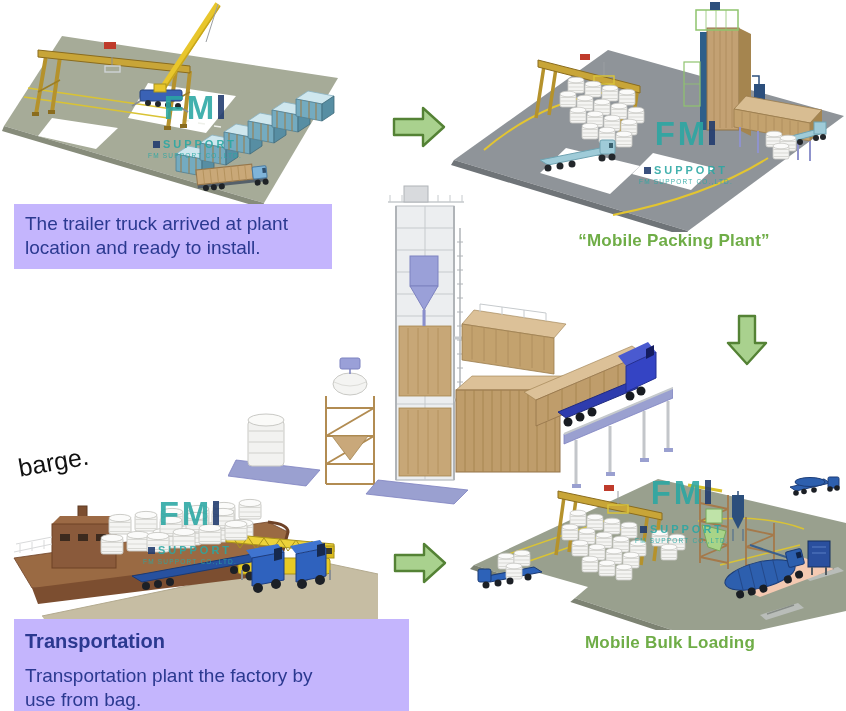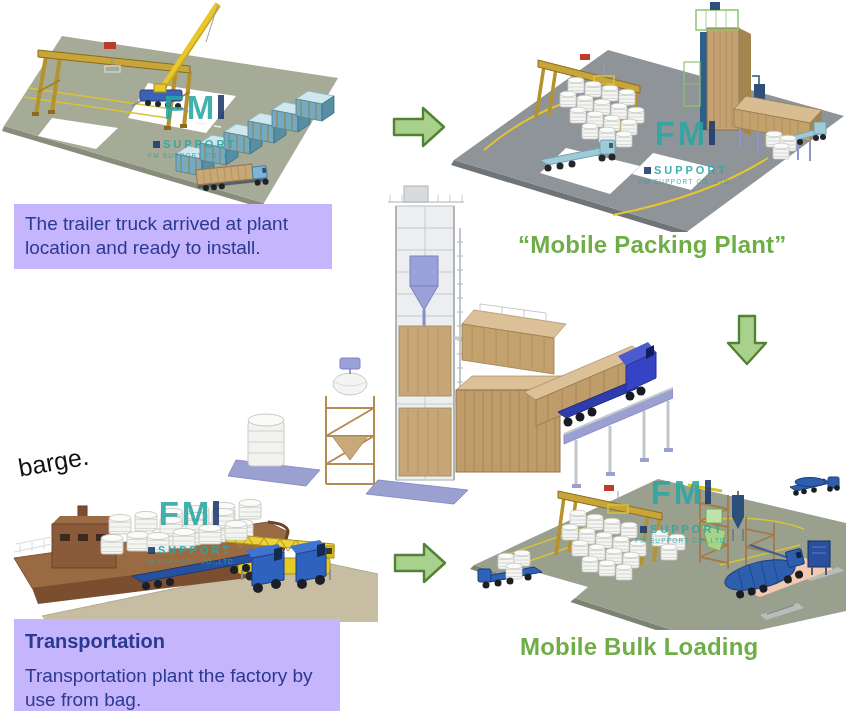--- a/index.html
+++ b/index.html
@@ -7,22 +7,22 @@
          font-family:"Liberation Sans","DejaVu Sans",sans-serif;}
   .panel{position:absolute;margin:0;padding:0;}
   .panel svg{display:block;}
 
   
   .caption{position:absolute;background:#c4b5fd;color:#2b3990;z-index:3;
            font-size:19px;line-height:1.28;padding:8px 11px;box-sizing:border-box;}
   .caption .cap-title{font-weight:bold;font-size:20px;margin:2px 0 9px 0;}
 
   
-  .green-label{position:absolute;color:#6fad47;font-weight:bold;font-size:24px;
-               z-index:3;letter-spacing:0.2px;}
+  .green-label{position:absolute;color:#6fad47;font-weight:bold;font-size:17px;
+               text-align:center;z-index:3;letter-spacing:0.2px;}
 
   
   .barge-label{position:absolute;left:16px;top:14px;color:#101010;font-size:25px;
                transform:rotate(-10deg);transform-origin:left top;z-index:3;}
 
   
   .arrow{position:absolute;z-index:2;}
 
   
   .wm{position:absolute;width:120px;text-align:center;opacity:0.88;z-index:2;pointer-events:none;}
@@ -34,21 +34,21 @@
   .wm .wm-co{font-size:6.5px;color:#2aa7a3;letter-spacing:1.2px;margin-top:2px;}
 
   
   #panel-arrival{left:0;top:0;width:340px;height:205px;z-index:1;}
   #panel-packing{left:448px;top:0;width:398px;height:232px;z-index:1;}
   #panel-machine{left:228px;top:168px;width:445px;height:340px;z-index:1;}
   #panel-barge{left:0;top:440px;width:378px;height:182px;z-index:1;}
   #panel-bulk{left:460px;top:425px;width:386px;height:205px;z-index:1;}
 
   #caption-arrival{left:14px;top:204px;width:318px;z-index:3;}
-  #caption-transport{left:14px;top:619px;width:326px;height:92px;z-index:3;}
+  #caption-transport{left:14px;top:619px;width:395px;height:92px;z-index:3;}
   #label-packing{left:518px;top:231px;width:312px;}
   #label-bulk{left:520px;top:633px;width:300px;}
 
   #arrow-top{left:390px;top:103px;}
   #arrow-down{left:724px;top:312px;}
   #arrow-bottom{left:391px;top:539px;}
 </style>
 </head>
 <body>
 

